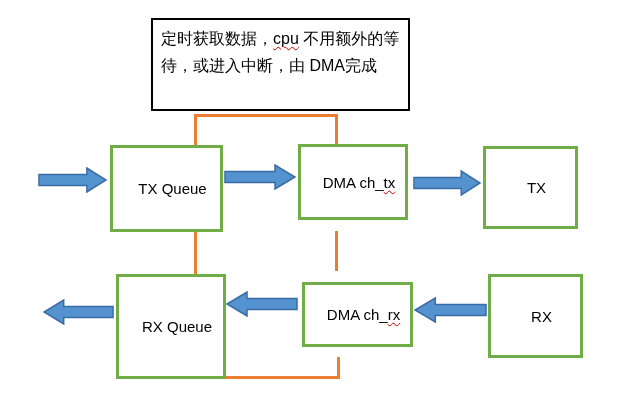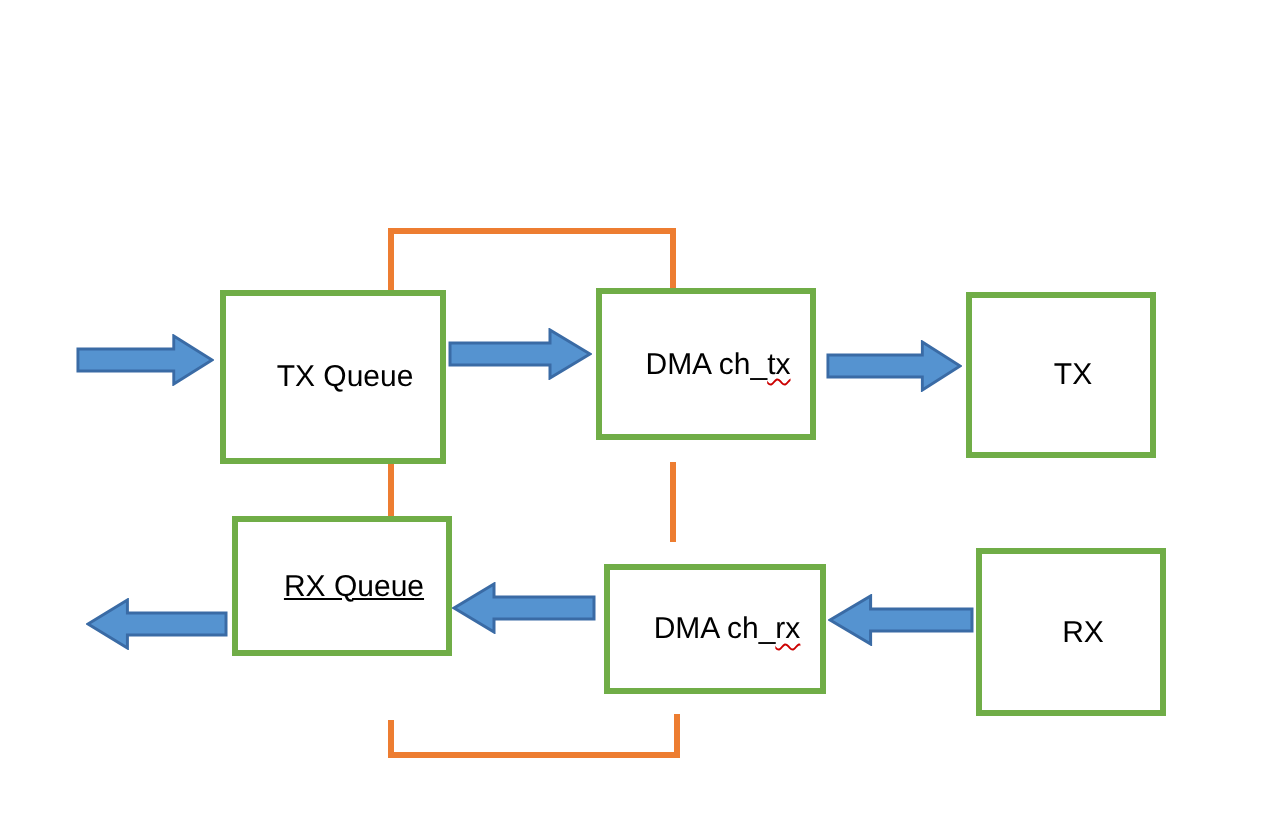--- a/index.html
+++ b/index.html
@@ -35,21 +35,21 @@
     align-items: center;
     justify-content: center;
     font-size: 15px;
     color: #000000;
     z-index: 2;
     padding-left: 12px;
   }
   #box-tx-queue { left:110px; top:145px; width:113px; height:87px; }
   #box-dma-tx  { left:298px; top:144px; width:110px; height:76px; }
   #box-tx      { left:483px; top:146px; width:95px;  height:83px; }
-  #box-rx-queue{ left:116px; top:258px; width:110px; height:70px;text-decoration:underline; }
+  #box-rx-queue{ left:116px; top:274px; width:110px; height:105px; }
   #box-dma-rx  { left:302px; top:270px; width:111px; height:65px;margin-top:12px; }
   #box-rx      { left:488px; top:274px; width:95px;  height:84px; }
   
   .conn {
     position: absolute;
     background: #ED7D31;
     z-index: 1;
   }
   
   .arrow { position: absolute; z-index: 2; }
@@ -71,20 +71,23 @@
 
   <div class="conn" style="left:194px; top:114px; width:3px;  height:32px;"></div>
   <div class="conn" style="left:194px; top:114px; width:144px; height:3px;"></div>
   <div class="conn" style="left:335px; top:114px; width:3px;  height:31px;"></div>
   <div class="conn" style="left:194px; top:231px; width:3px;  height:44px;"></div>
   <div class="conn" style="left:335px; top:231px; width:3px;  height:40px;"></div>
   <div class="conn" style="left:194px; top:360px; width:3px;  height:19px;"></div>
   <div class="conn" style="left:194px; top:376px; width:146px; height:3px;"></div>
   <div class="conn" style="left:337px; top:357px; width:3px;  height:22px;"></div>
 
+  <div class="annotation">
+    <span>定时获取数据，</span><span class="sq">cpu</span><span> 不用额外</span><span>的等待，或进入中断，由 DMA</span><span>完成</span>
+  </div>
 
   <div class="node" id="box-tx-queue">
     <span>TX Queue</span>
   </div>
   <div class="node" id="box-dma-tx">
     <span><span>DMA ch_</span><span class="sq">tx</span></span>
   </div>
   <div class="node" id="box-tx">
     <span>TX</span>
   </div>

